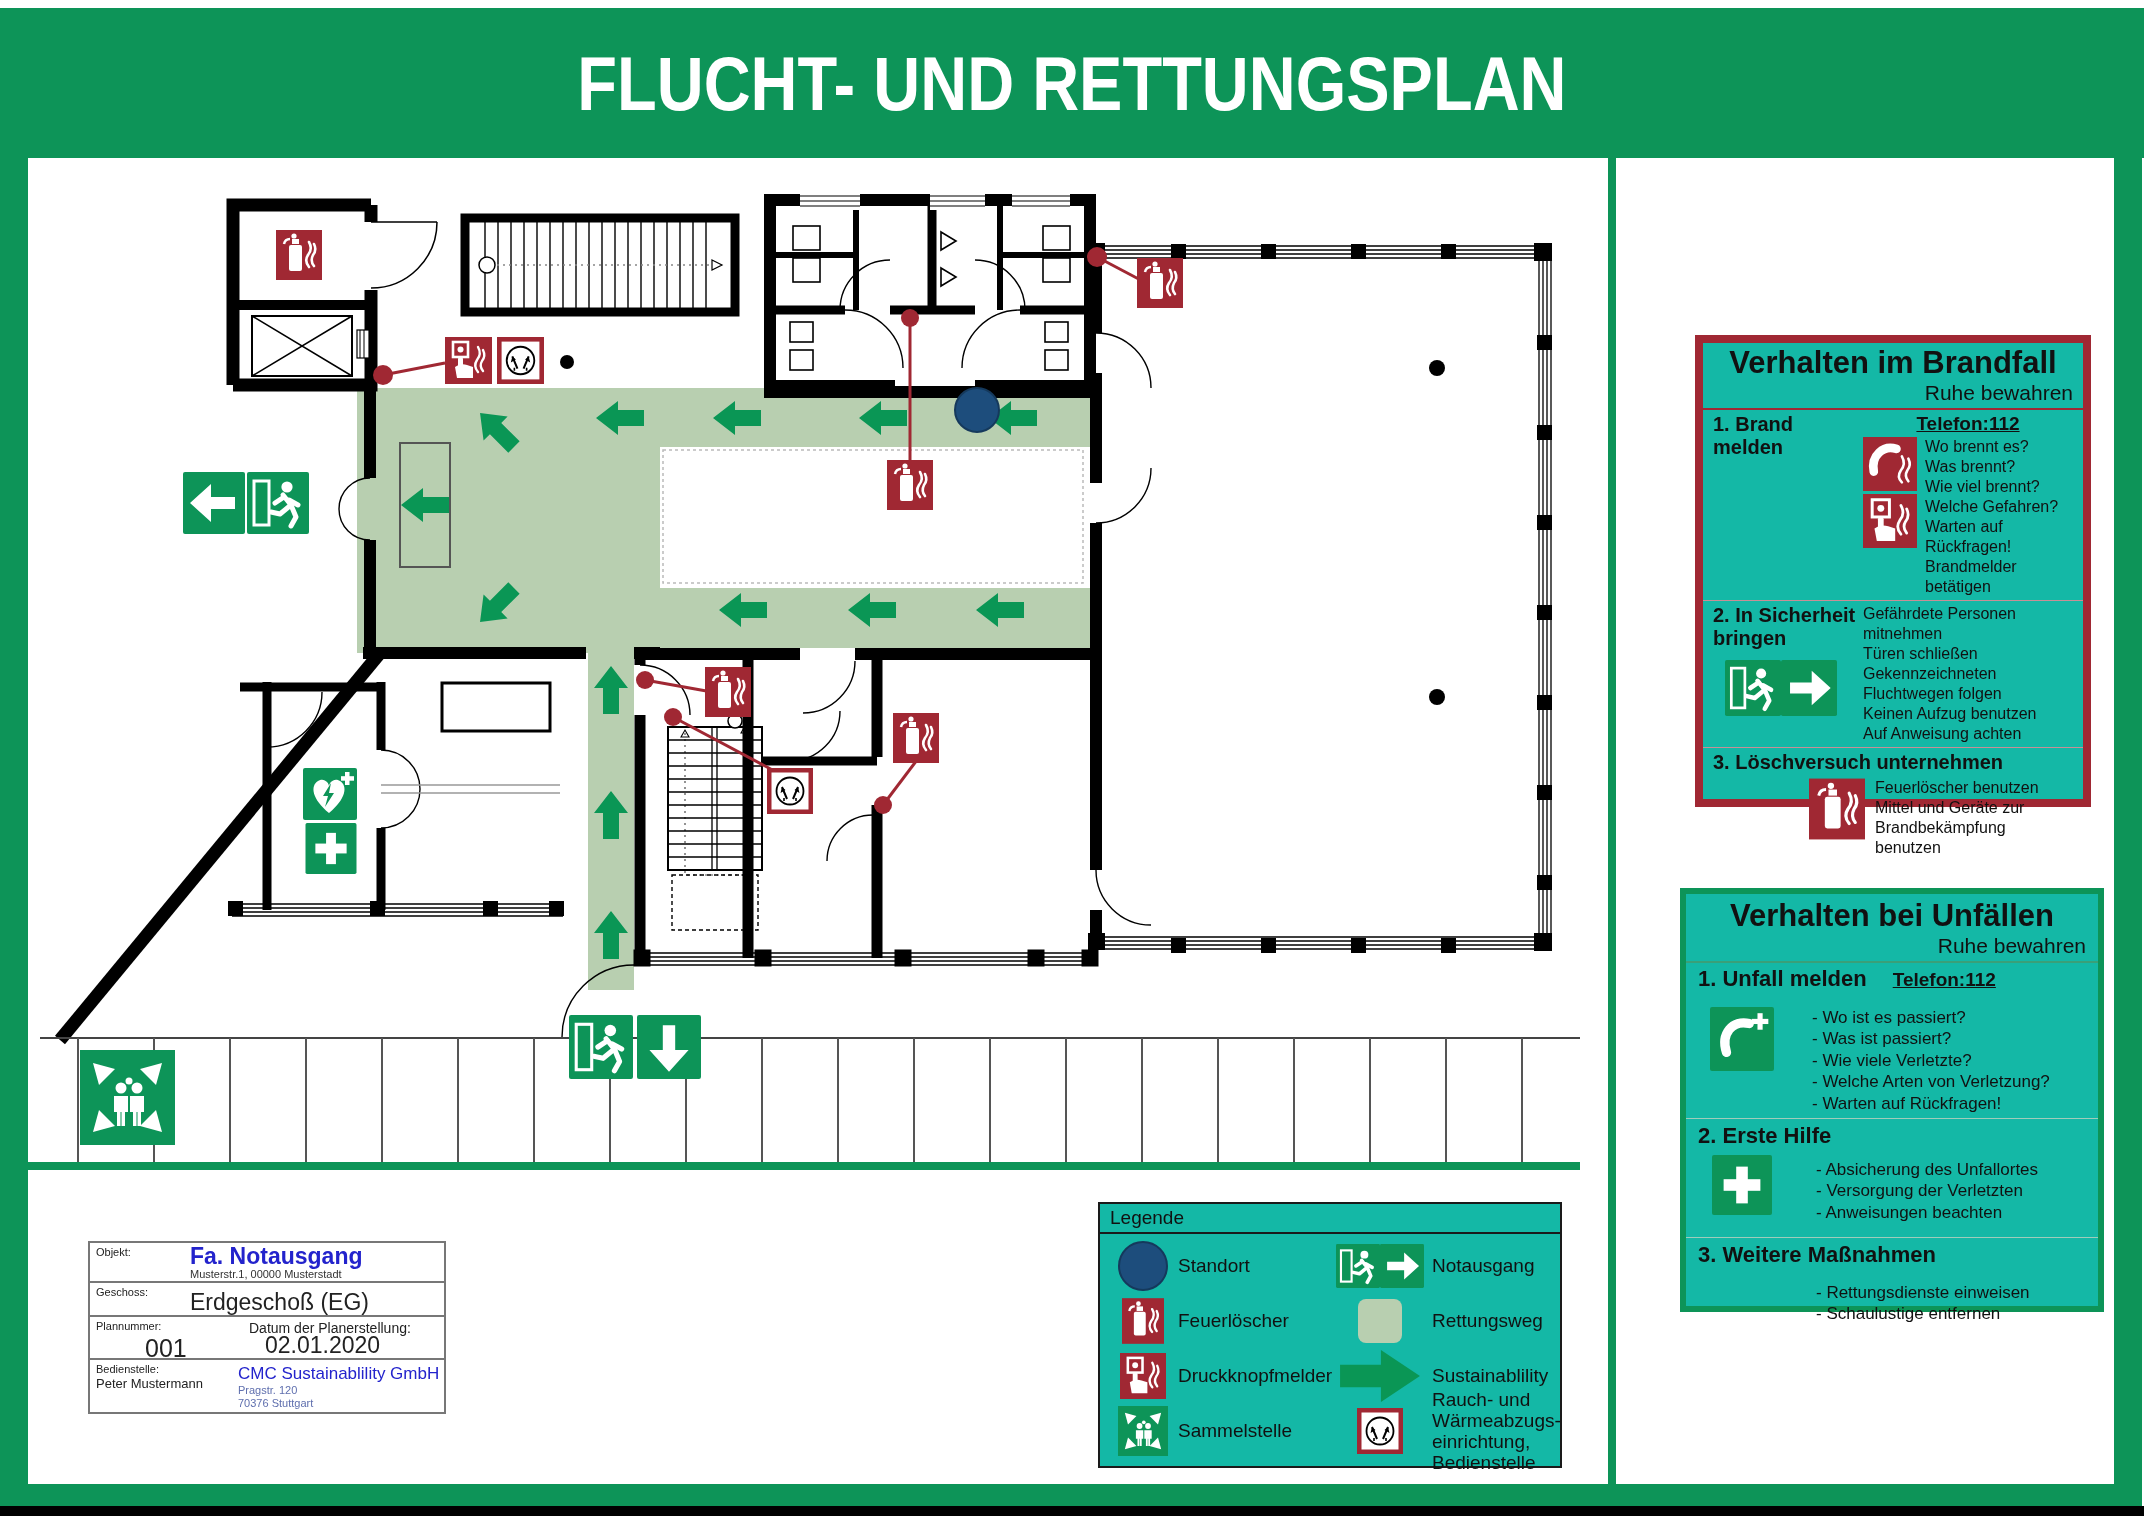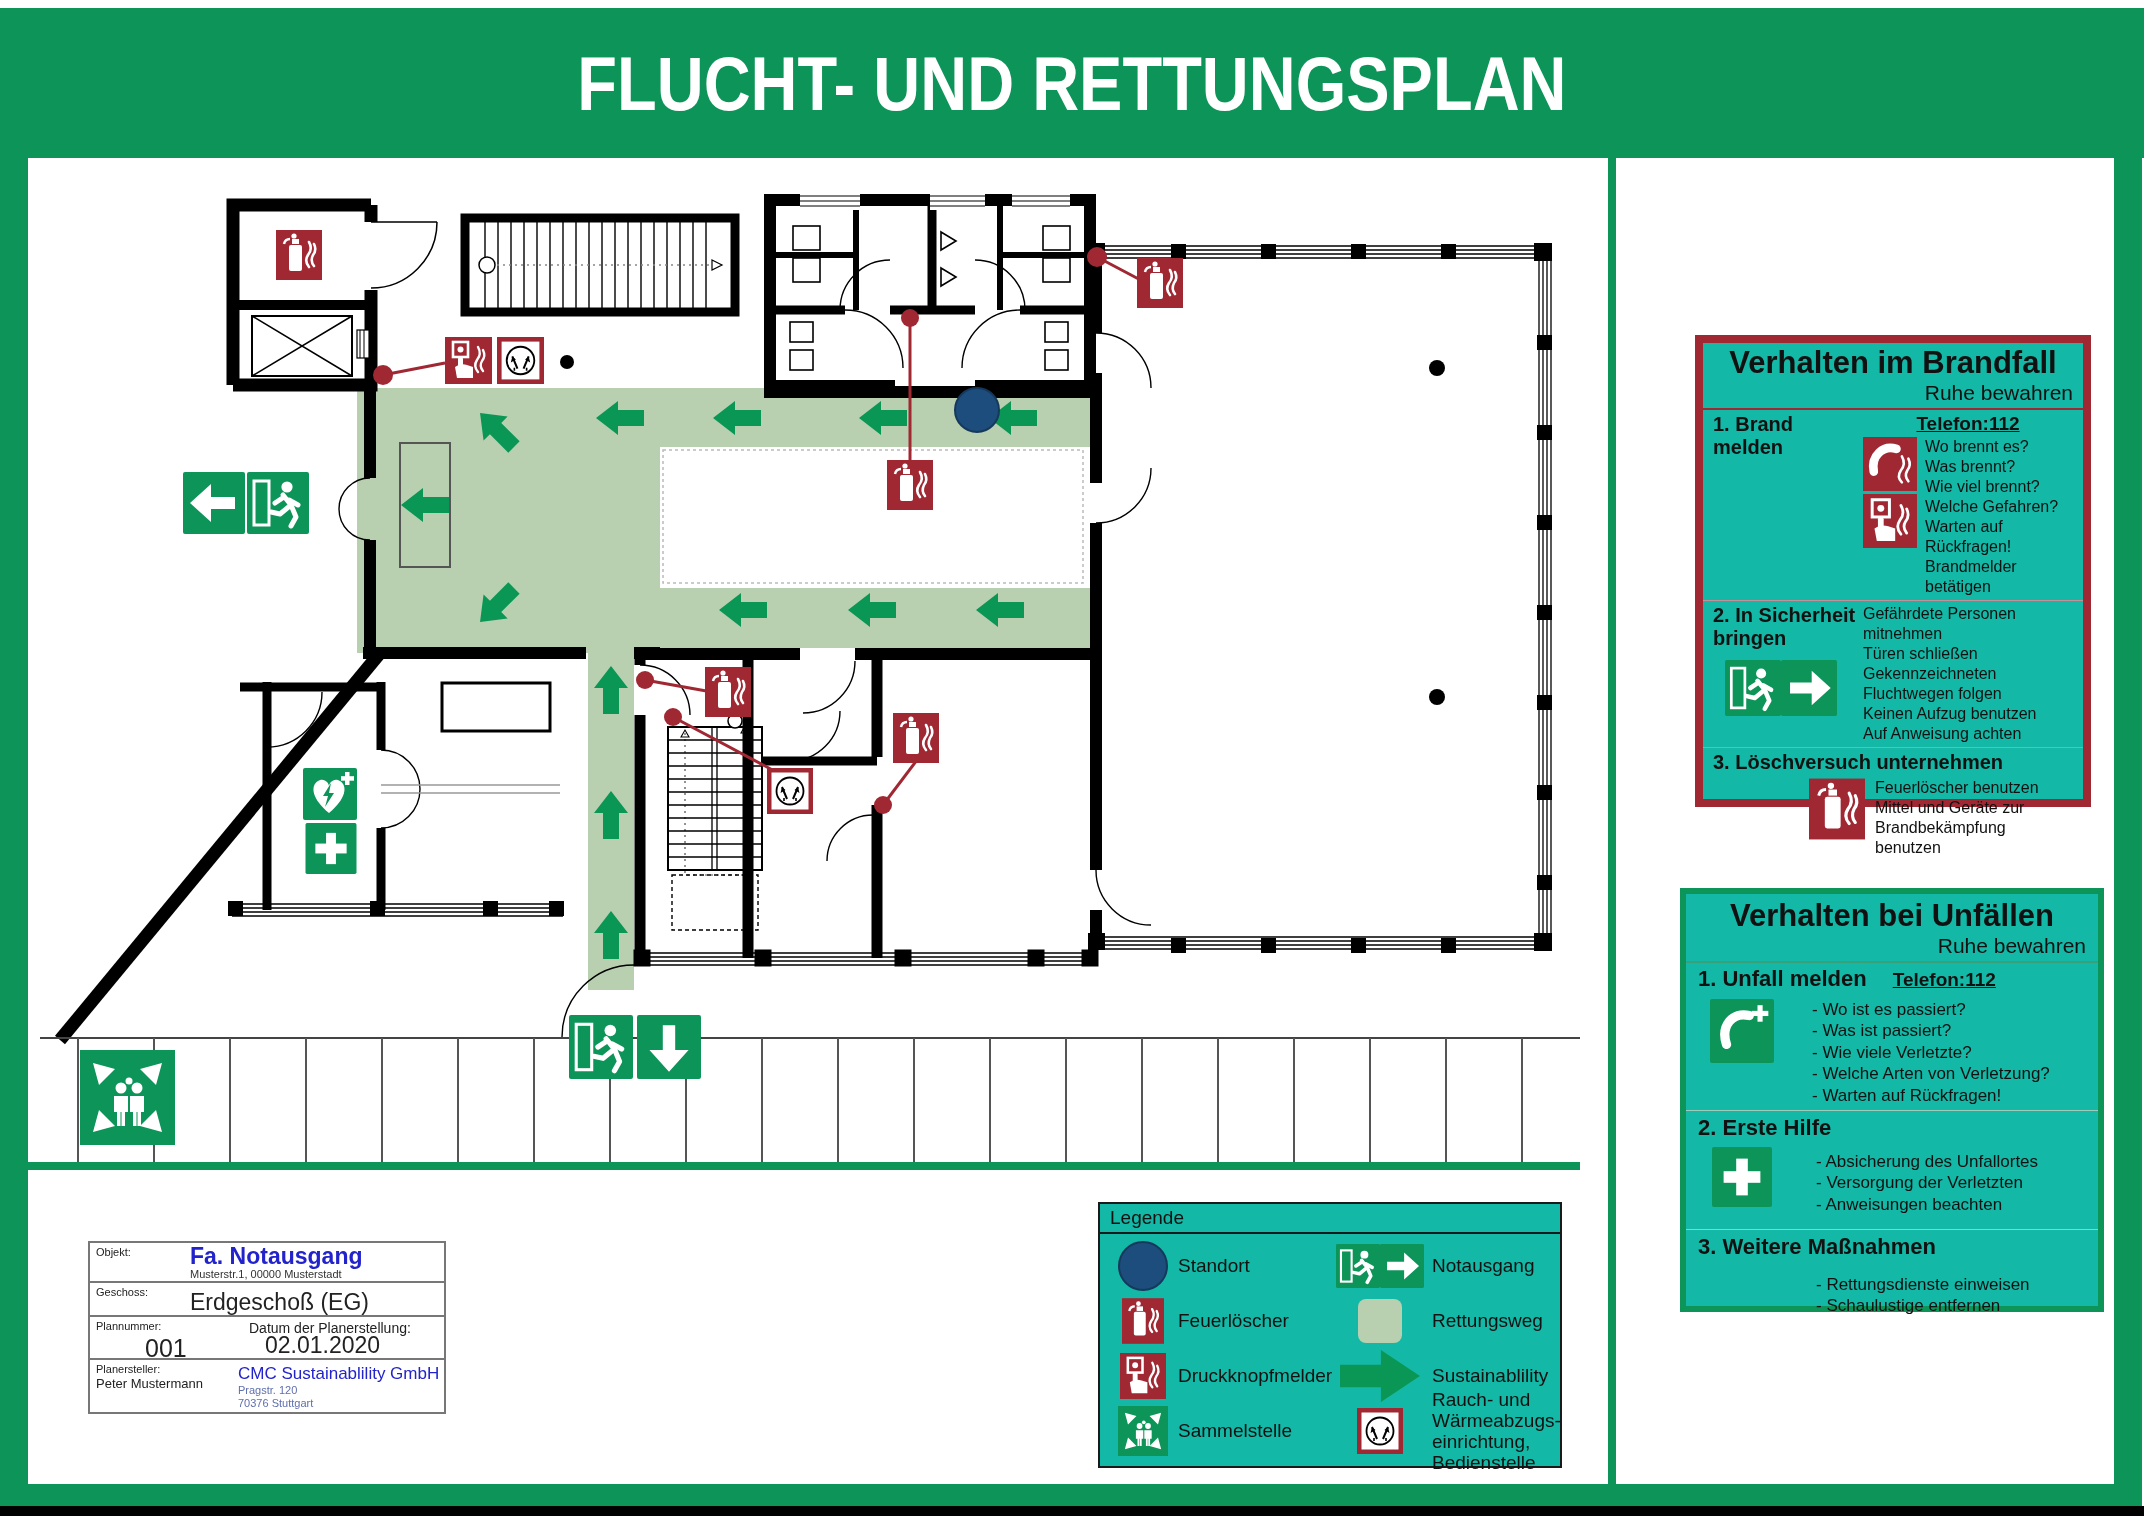--- a/index.html
+++ b/index.html
@@ -452,21 +452,21 @@
 
   <div id="unfaelle" class="panel">
     <div class="p-title">Verhalten bei Unfällen</div>
     <div class="p-sub">Ruhe bewahren</div>
     <div class="div-grn"></div>
     <div>
       <div style="display:flex;align-items:baseline;">
         <div class="sec-h" style="font-size:22px;">1. Unfall melden</div>
         <div class="phone" style="margin-left:26px;">Telefon:112</div>
       </div>
-      <div class="iconrow" style="margin-top:8px;">
+      <div class="iconrow" style="margin-top:16px;">
         <svg width="64" height="64" style="margin-left:12px;">
             <use href="#sy-phonegreen" width="64" height="64"></use>
           </svg>
         <div class="lines17" style="margin-left:38px;">- Wo ist es passiert?
 - Was ist passiert?
 - Wie viele Verletzte?
 - Welche Arten von Verletzung?
 - Warten auf Rückfragen!</div>
       </div>
     </div>
@@ -559,21 +559,21 @@
       <div class="ilab">Geschoss:</div>
       <div style="margin-left:100px;padding-top:8px;font-size:23px;color:#222;line-height:1;">Erdgeschoß (EG)</div>
     </div>
     <div class="irow" style="height:45px;">
       <div class="ilab">Plannummer:</div>
       <div style="position:absolute;left:55px;top:17px;font-size:25px;color:#222;text-align:right;">001</div>
       <div style="position:absolute;left:159px;top:3px;font-size:14px;color:#222;">Datum der Planerstellung:</div>
       <div style="position:absolute;left:175px;top:15px;font-size:23px;color:#222;">02.01.2020</div>
     </div>
     <div class="irow" style="height:56px;">
-      <div class="ilab">Planersteller:</div>
+      <div class="ilab">Bedienstelle:</div>
       <div style="position:absolute;left:6px;top:16px;font-size:13px;color:#222;">Peter Mustermann</div>
       <div style="position:absolute;left:148px;top:4px;">
         <div class="blue" style="font-size:17px;">CMC Sustainablility GmbH</div>
         <div class="mutedblue" style="font-size:11px;line-height:1.2;">Pragstr. 120</div>
         <div class="mutedblue" style="font-size:11px;line-height:1.2;">70376 Stuttgart</div>
       </div>
     </div>
   </div>
 
 </div>

